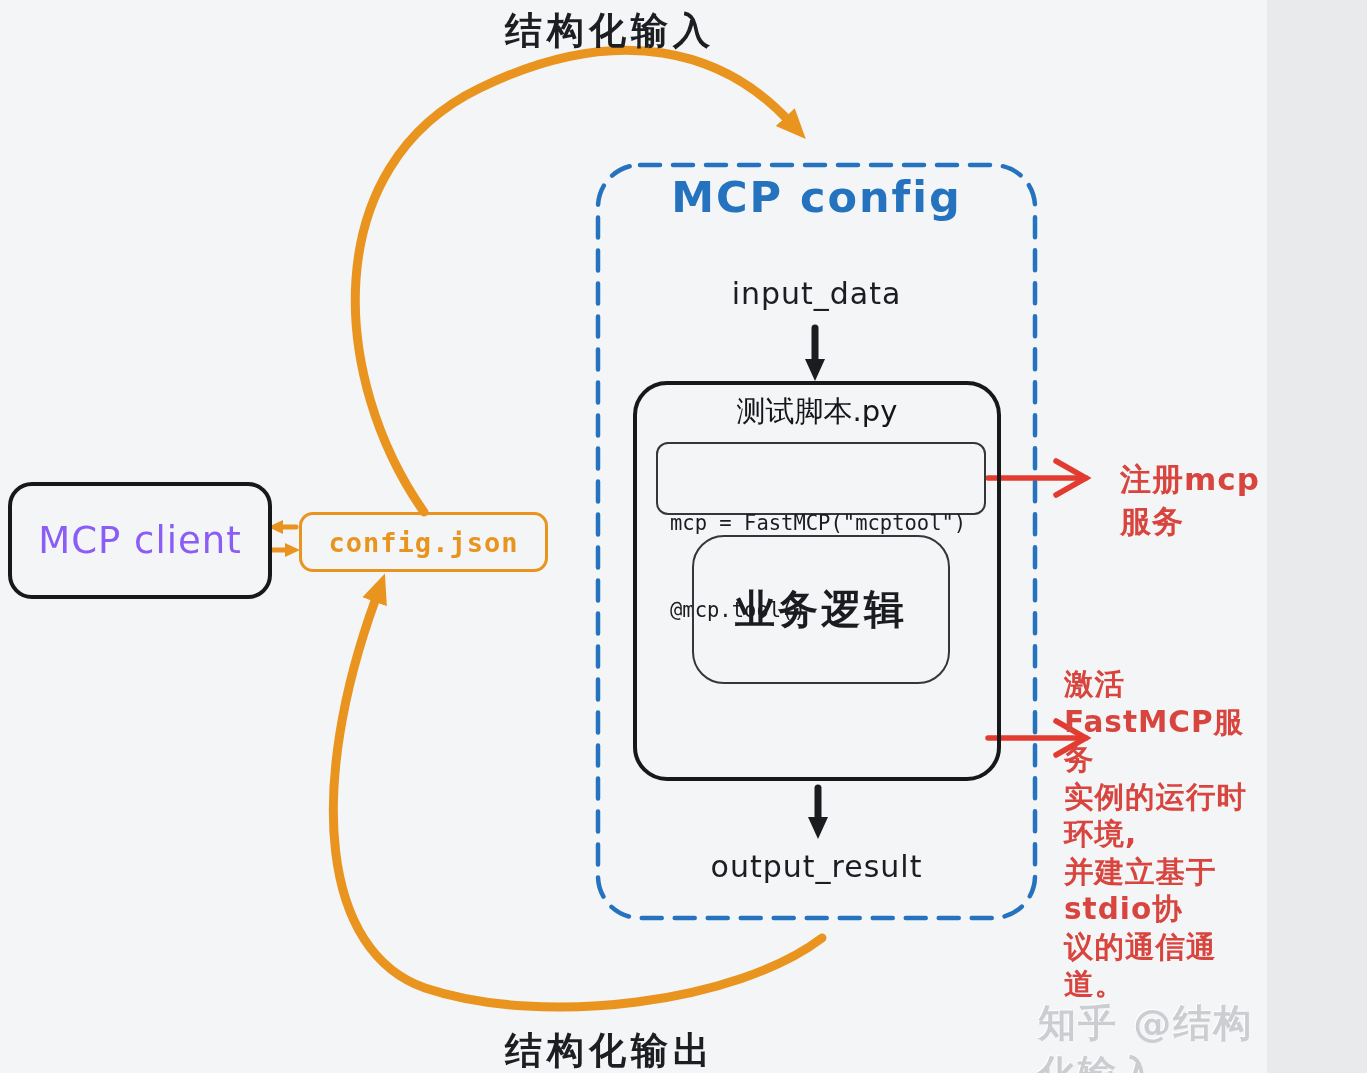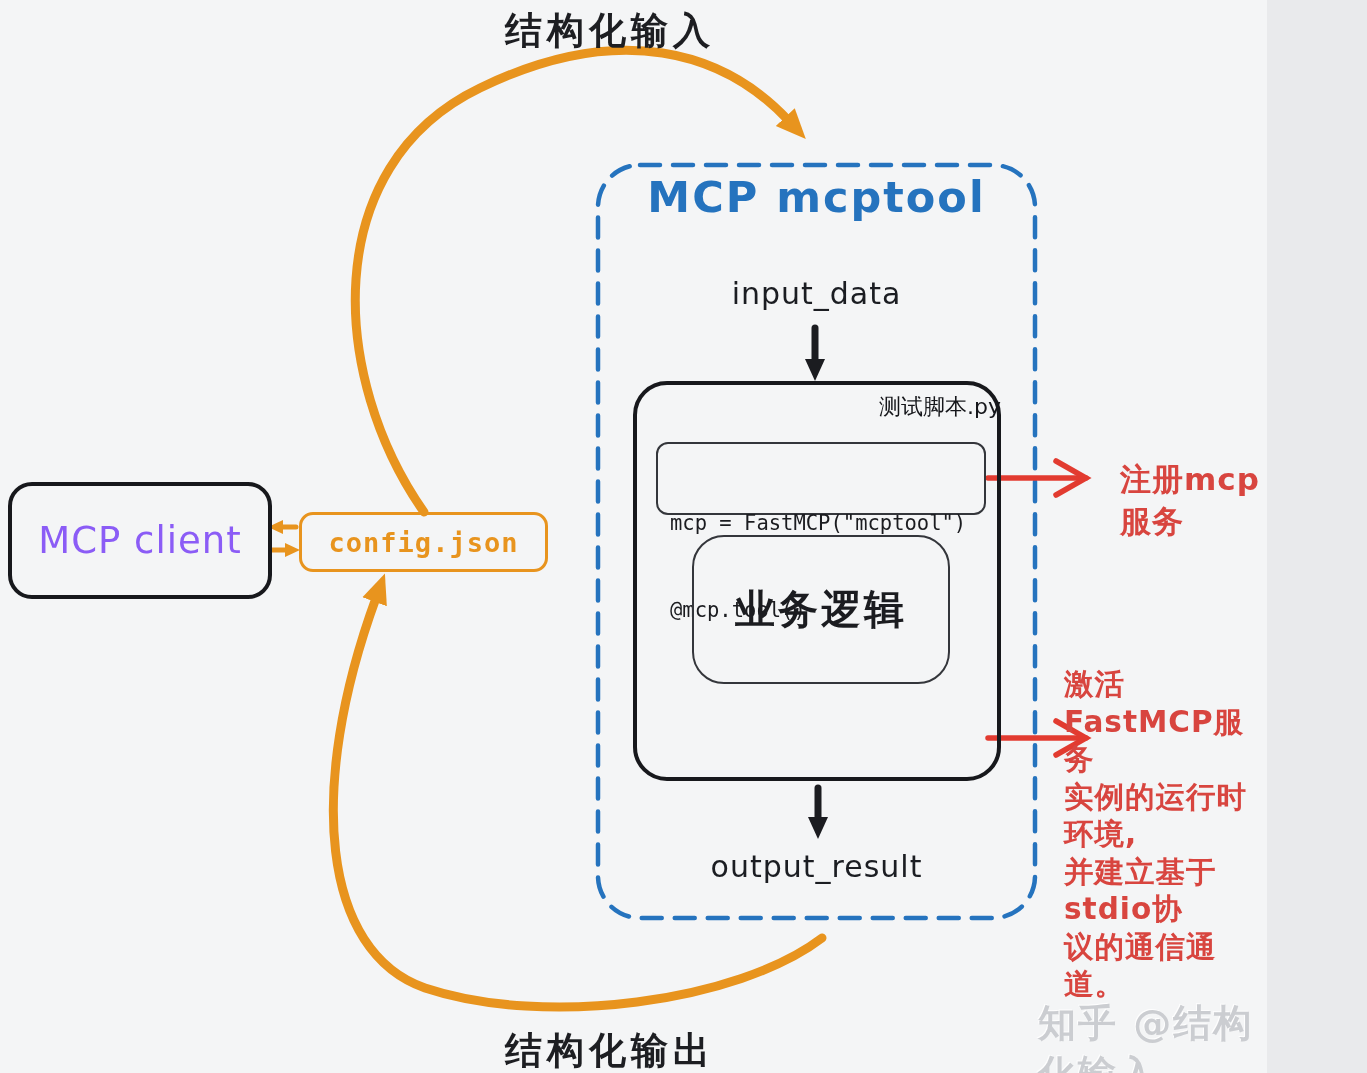--- a/index.html
+++ b/index.html
@@ -24,22 +24,22 @@
   .io-label{
     left:598px;width:437px;text-align:center;
     font-size:30px;font-weight:500;color:#1b1d22;letter-spacing:1px;
   }
   .script-box{
     left:633px;top:381px;width:368px;height:400px;
     border:4.5px solid #17181c;border-radius:34px;
     box-sizing:border-box;
   }
   .script-title{
-    left:633px;top:392px;width:368px;text-align:right;
-    font-size:22px;font-weight:500;color:#15161a;
+    left:633px;top:392px;width:368px;text-align:center;
+    font-size:29px;font-weight:500;color:#15161a;
   }
   .code-box{
     border:2px solid #34363b;border-radius:12px;box-sizing:border-box;
     font-family:"DejaVu Sans Mono", monospace;
     font-size:20.5px;color:#1b1c20;
   }
   .code-box-1{left:656px;top:442px;width:330px;height:73px;padding:7px 0 0 12px;line-height:29px;white-space:pre;}
   .code-box-2{left:648px;top:711px;width:338px;height:58px;display:flex;align-items:center;justify-content:center;white-space:pre;}
   .logic-box{
     left:692px;top:535px;width:258px;height:149px;
@@ -108,21 +108,21 @@
   <div class="abs flow-label" style="left:400px;top:1026px;">结构化输出</div>
 
   <div class="abs client-box">
     <span>MCP client</span>
   </div>
 
   <div class="abs config-box">
     <span>config.json</span>
   </div>
 
-  <div class="abs server-title">MCP mcptool</div>
+  <div class="abs server-title">MCP config</div>
 
   <div class="abs io-label" style="top:276px;">input_data</div>
 
   <div class="abs script-box"></div>
 
   <div class="abs script-title">测试脚本.py</div>
 
   <div class="abs code-box code-box-1">
     <div>mcp = FastMCP("mcptool")</div>
     <div>@mcp.tool()</div>

